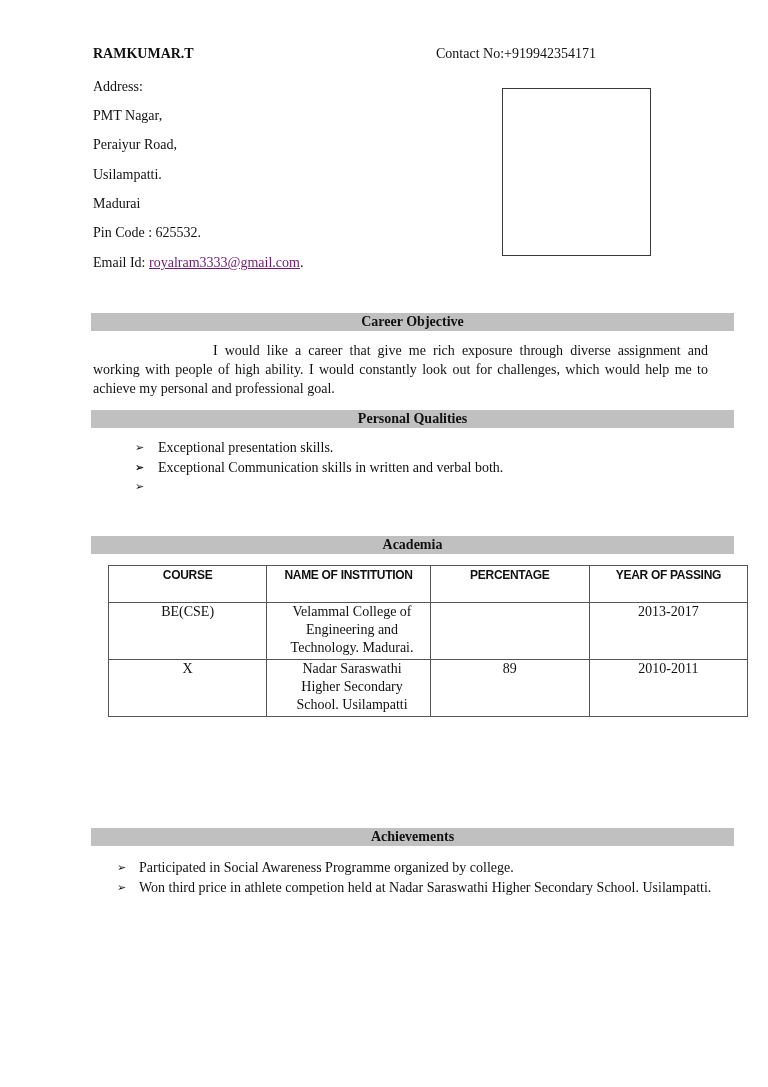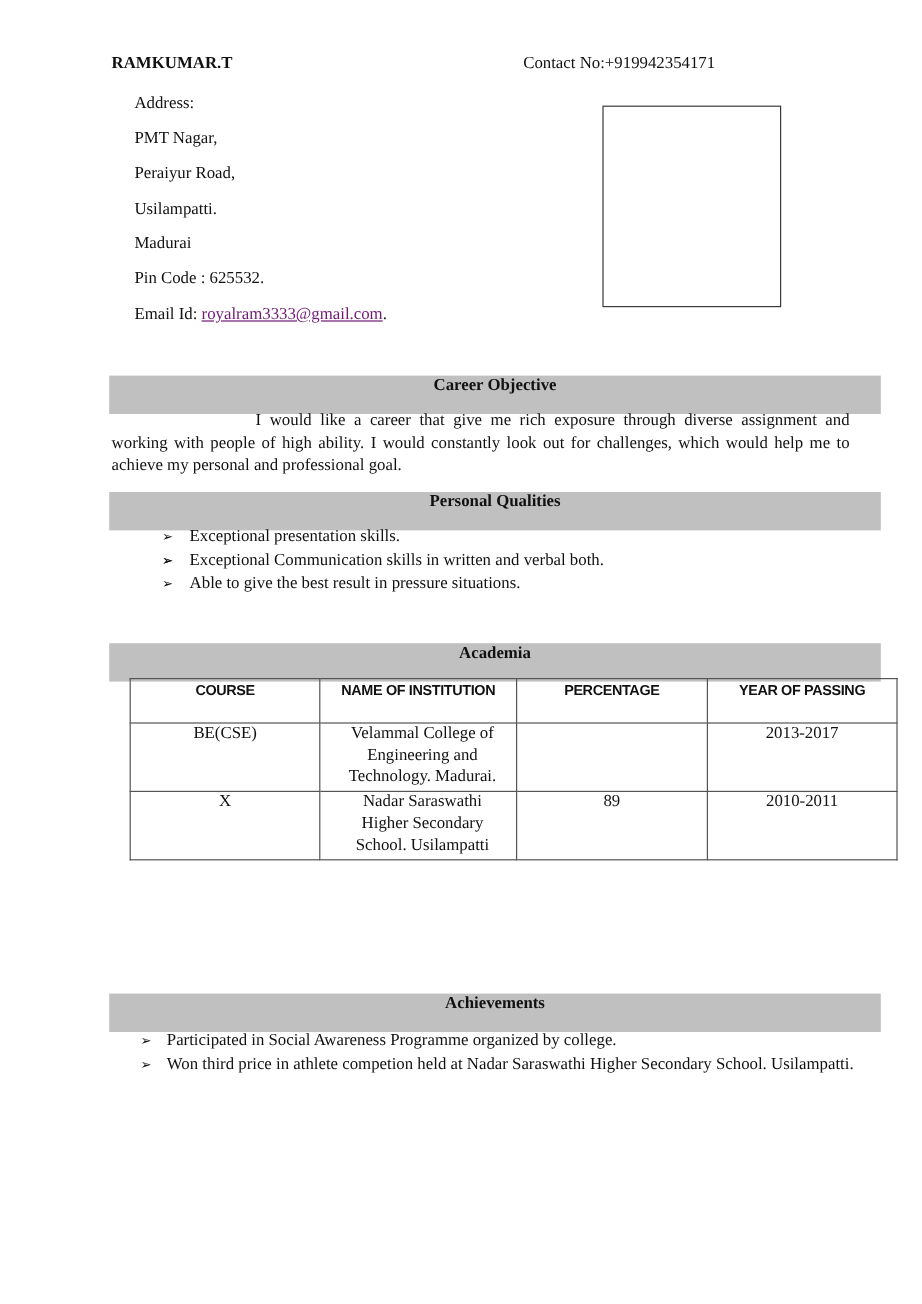--- a/index.html
+++ b/index.html
@@ -24,36 +24,35 @@
       letter-spacing: 0px;
     }
     .contact {
       left: 436px; top: 46px;
       font-size: 14px;
     }
     .addr-line {
       left: 93px;
       font-size: 14px;
       line-height: 18px;
-      margin-left: 19px;
     }
     .email-link {
       color: #701a75;
       text-decoration: underline;
     }
     .photo-box {
       left: 502px; top: 88px;
       width: 149px; height: 168px;
       border: 1px solid #3a3a3a;
       box-sizing: border-box;
     }
     .section-bar {
       left: 91px;
       width: 643px;
-      height: 32px;
+      height: 18px;
       background: #c0c0c0;
       text-align: center;
       font-weight: bold;
       font-size: 14px;
       line-height: 18px;
     }
     .objective {
       left: 93px; top: 341px;
       width: 615px;
       font-size: 14px;
@@ -134,21 +133,21 @@
 <div class="abs photo-box"></div>
 
 <div class="abs section-bar" style="top:313px;">Career Objective</div>
 <div class="abs objective">I would like a career that give me rich exposure through  diverse assignment  and working with people of high ability.  I would constantly  look out for challenges,  which would help me to achieve  my personal and professional goal.</div>
 
 <div class="abs section-bar" style="top:410px;">Personal Qualities</div>
 <ul class="abs bullet-list qualities">
   <li><span class="bullet-arrow">➢</span><span>Exceptional presentation skills.</span></li>
   <li><span class="bullet-arrow">➢</span></li>
   <li><span class="bullet-arrow">➢</span><span>Exceptional Communication skills in written and verbal both.</span></li>
-  <li><span class="bullet-arrow">➢</span><span>Able to give the best result in pressure situations.</span></li>
+  <li><span class="bullet-arrow">➢</span></li>
 </ul>
 
 <div class="abs section-bar" style="top:536px;">Academia</div>
 <table class="academia">
   <thead>
     <tr>
       <th class="c-course">COURSE</th>
       <th class="c-inst" style="text-align:center;padding-left:0 !important;">NAME OF INSTITUTION</th>
       <th class="c-pct">PERCENTAGE</th>
       <th class="c-year">YEAR OF PASSING</th>

